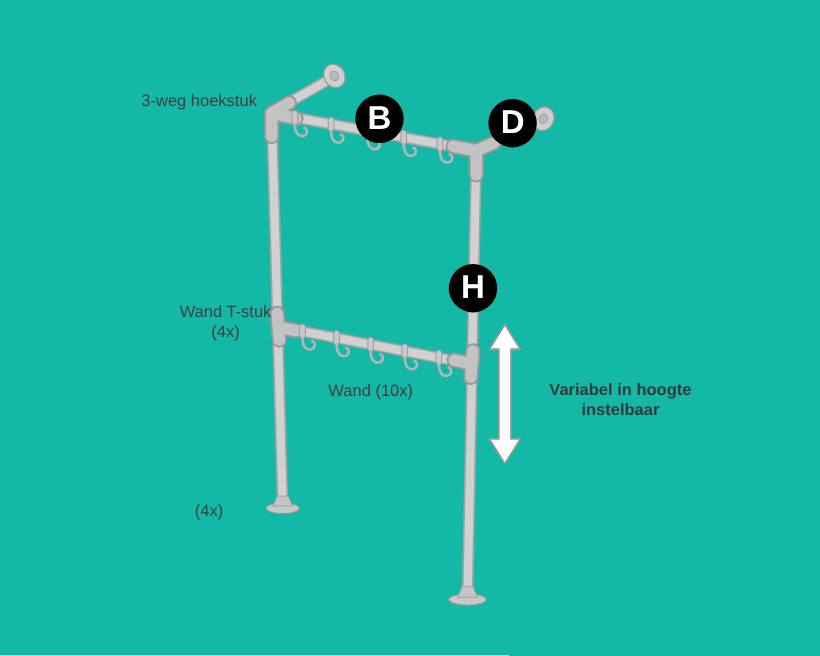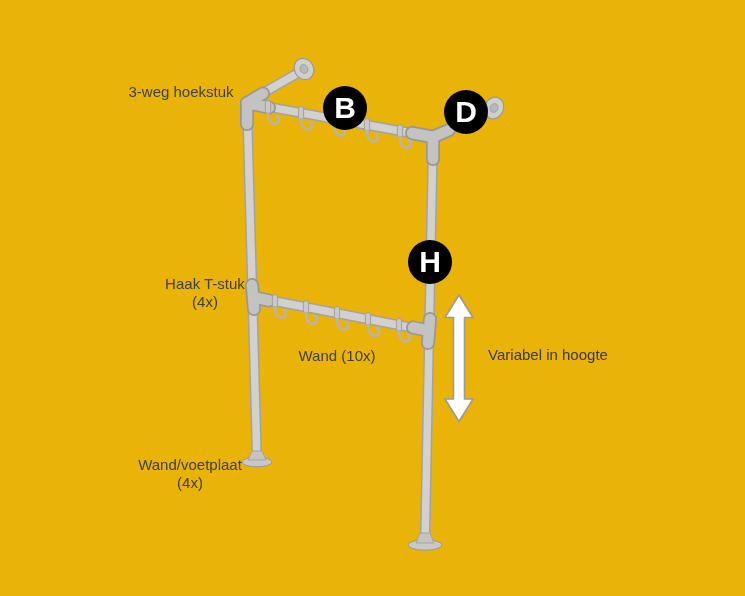--- a/index.html
+++ b/index.html
@@ -1,38 +1,38 @@
 <!DOCTYPE html>
 <html><head>
 <meta charset="utf-8">
 <style>
   html,body{margin:0;padding:0;background:#ffffff;}
   .stage{
     position:relative;
     width:745px;height:596px;
-    background:#eab308;
+    background:#14b8a6;
     font-family:"Liberation Sans", sans-serif;
     overflow:hidden;
   }
   svg{position:absolute;left:0;top:0;}
   
   .pe{stroke:#a2a2a2;stroke-width:10.5;fill:none;stroke-linecap:round;}
   .pf{stroke:#d1d1d1;stroke-width:7.5;fill:none;stroke-linecap:round;}
   .je{stroke:#979797;stroke-width:14;fill:none;stroke-linecap:round;}
   .jf{stroke:#c3c3c3;stroke-width:10.5;fill:none;stroke-linecap:round;}
   .lbl{
     position:absolute;
     transform:translateX(-50%);
     text-align:center;
     font-size:15px;
     line-height:18px;
     color:#3f3f3f;
     white-space:nowrap;
   }
-  .lbl.bold{font-weight:normal;color:#383838;}
+  .lbl.bold{font-weight:bold;color:#383838;margin-left:16px;}
   .badge{
     position:absolute;
     width:44px;height:44px;
     border-radius:50%;
     background:#000000;
     color:#ffffff;
     display:flex;align-items:center;justify-content:center;
     font-size:30px;font-weight:bold;
     line-height:1;
   }
@@ -142,34 +142,34 @@
     </g>
 
     <path d="M459,295 L445,317.5 L453.5,317.5 L453.5,399 L445,399 L459,421.5 L473,399 L464.5,399 L464.5,317.5 L473,317.5 Z" fill="#ffffff" stroke="#9a9a9a" stroke-width="1.6" stroke-linejoin="round"></path>
   </svg>
 
   <div class="lbl" style="left:181px;top:83px">
     <div>3-weg hoekstuk</div>
   </div>
 
   <div class="lbl" style="left:205px;top:275px">
-    <div>Haak T-stuk</div>
+    <div>Wand T-stuk</div>
     <div>(4x)</div>
   </div>
 
   <div class="lbl" style="left:337px;top:347px">
     <div>Wand (10x)</div>
   </div>
 
   <div class="lbl" style="left:190px;top:456px">
-    <div>Wand/voetplaat</div>
     <div>(4x)</div>
   </div>
 
   <div class="lbl bold" style="left:548px;top:346px">
     <div>Variabel in hoogte</div>
+    <div>instelbaar</div>
   </div>
 
   <div class="badge" style="left:323px;top:86px">B</div>
   <div class="badge" style="left:444px;top:90px">D</div>
   <div class="badge" style="left:408px;top:240px">H</div>
 
 </div>
 
 </body></html>

